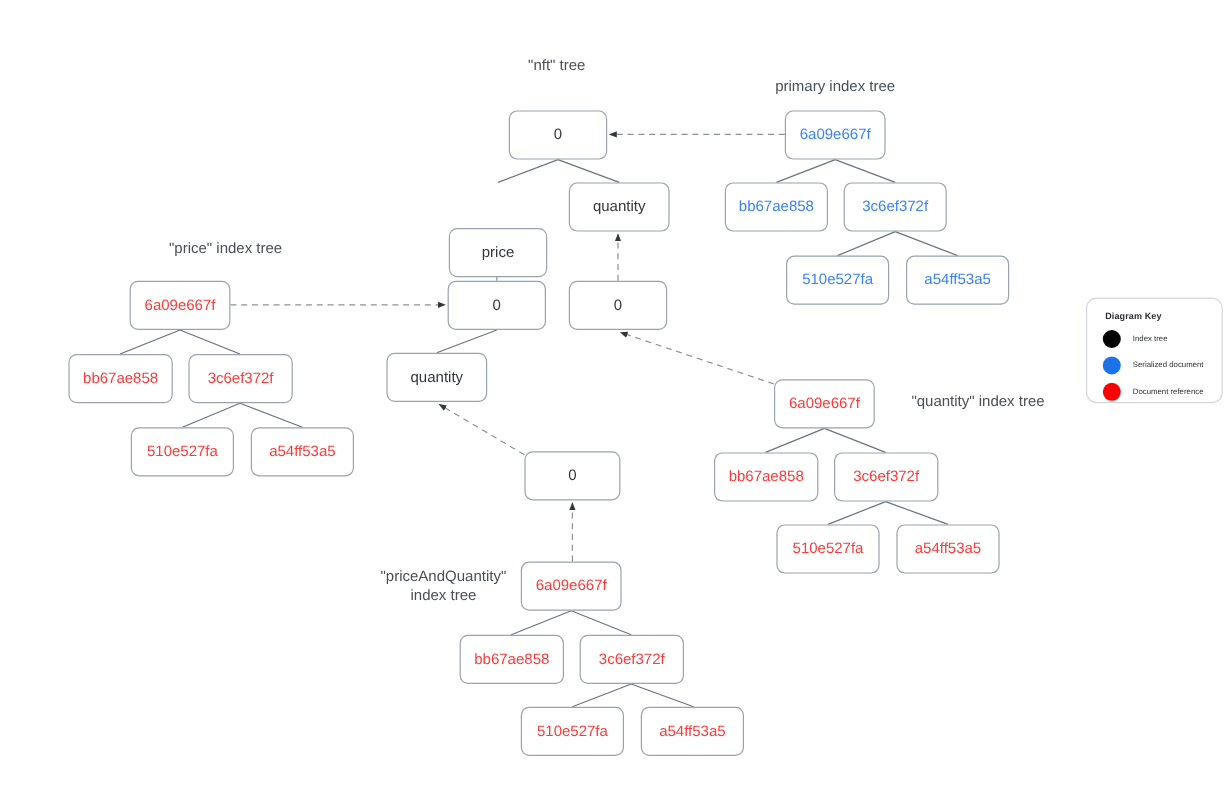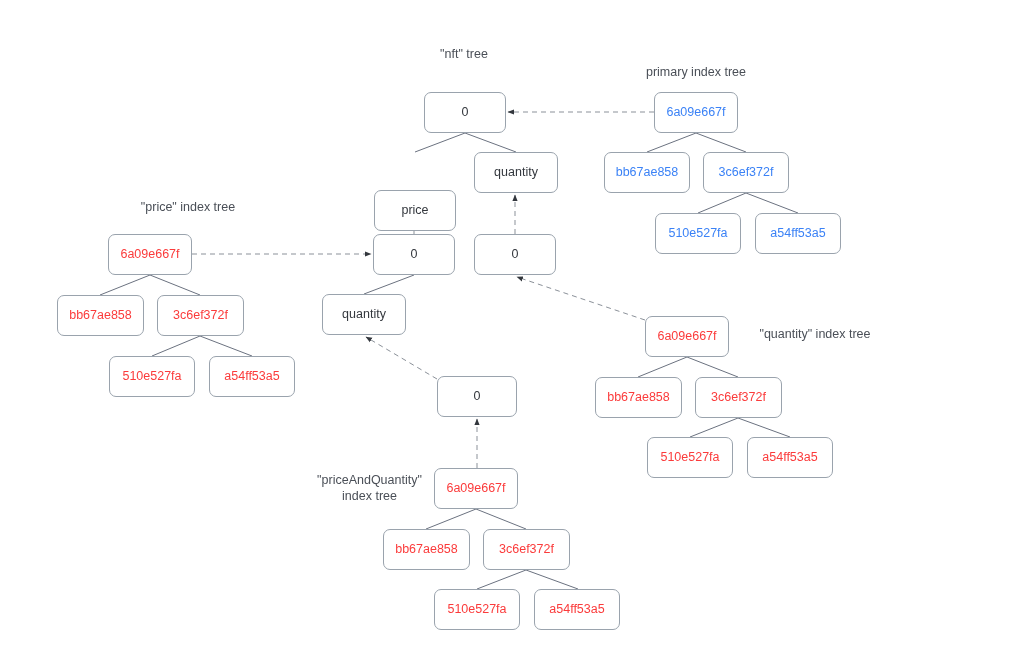--- a/index.html
+++ b/index.html
@@ -217,14 +217,31 @@
     </div>
   <div id="labels-layer">
       <div class="tree-label" style="left: 422px; top: 47px; width: 84px;">"nft" tree</div>
       <div class="tree-label" style="left: 630px; top: 65px; width: 132px;">primary index tree</div>
       <div class="tree-label" style="left: 98px; top: 200px; width: 180px;">"price" index tree</div>
       <div class="tree-label" style="left: 750px; top: 327px; width: 130px;">"quantity" index tree</div>
       <div class="tree-label" style="left: 307px; top: 473px; width: 125px;">"priceAndQuantity"
 index tree</div>
     </div>
 
+  <div id="legend" style="left: 905px; top: 248px; width: 114px; height: 88px;">
+    <div class="legend-title">Diagram Key</div>
+    <div id="legend-items">
+        <div class="legend-row">
+          <span class="swatch" style="background: rgb(0, 0, 0);"></span>
+          <span class="legend-text">Index tree</span>
+        </div>
+        <div class="legend-row">
+          <span class="swatch" style="background: rgb(26, 115, 232);"></span>
+          <span class="legend-text">Serialized document</span>
+        </div>
+        <div class="legend-row">
+          <span class="swatch" style="background: rgb(255, 0, 0);"></span>
+          <span class="legend-text">Document reference</span>
+        </div>
+      </div>
+  </div>
 
 </div>
 
 </body></html>

